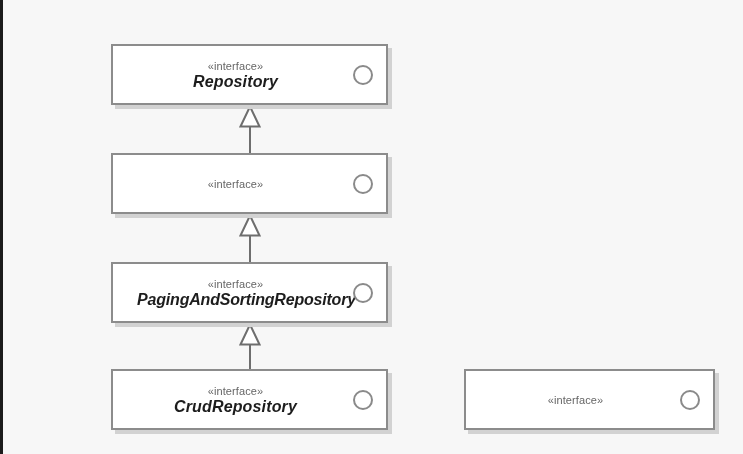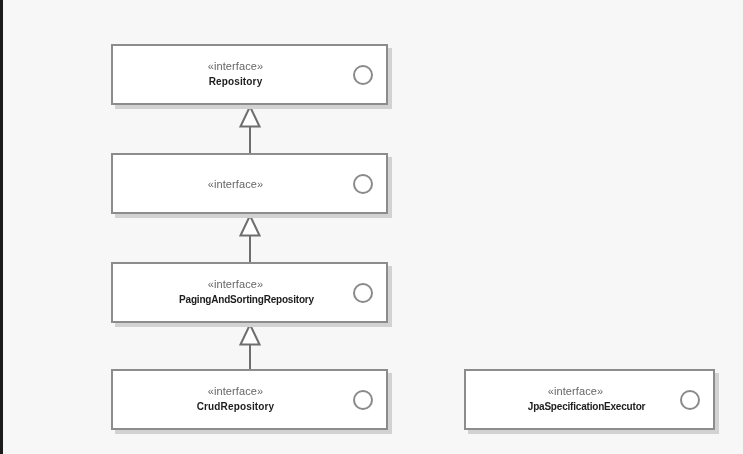--- a/index.html
+++ b/index.html
@@ -41,26 +41,27 @@
     padding-left: 4px;
   }
   .stereotype {
     font-size: 11px;
     color: #666666;
     line-height: 14px;
     letter-spacing: 0.1px;
     white-space: nowrap;
   }
   .classname {
-    font-size: 10px;
+    font-size: 16px;
     font-weight: bold;
     color: #1d1d1d;
     line-height: 18px;
     letter-spacing: 0.15px;
     white-space: nowrap;
+    font-style: italic;
   }
   .classname.tight {
     letter-spacing: -0.2px;
     padding-left: 22px;
   }
   .lollipop {
     position: absolute;
     top: 50%;
     right: 13px;
     transform: translateY(-50%);
@@ -144,18 +145,17 @@
     <div class="text-col">
       <span class="stereotype">«interface»</span>
       <span class="classname">CrudRepository</span>
     </div>
     <span class="lollipop"></span>
   </div>
 
   <div class="uml-box" style="left:461px; top:369px; width:251px; height:61px;">
     <div class="text-col">
       <span class="stereotype">«interface»</span>
-      <span class="classname tight">JpaSpecificationExecutor</span>
     </div>
     <span class="lollipop"></span>
   </div>
 
 </div>
 
 </body></html>

